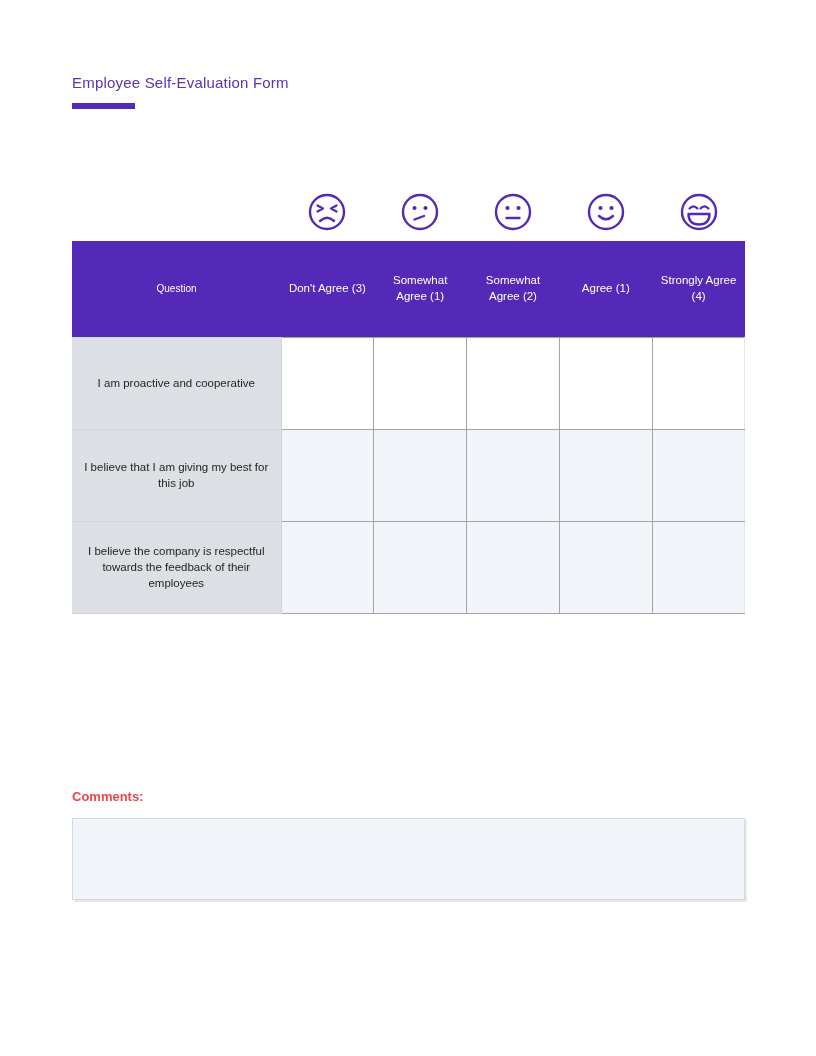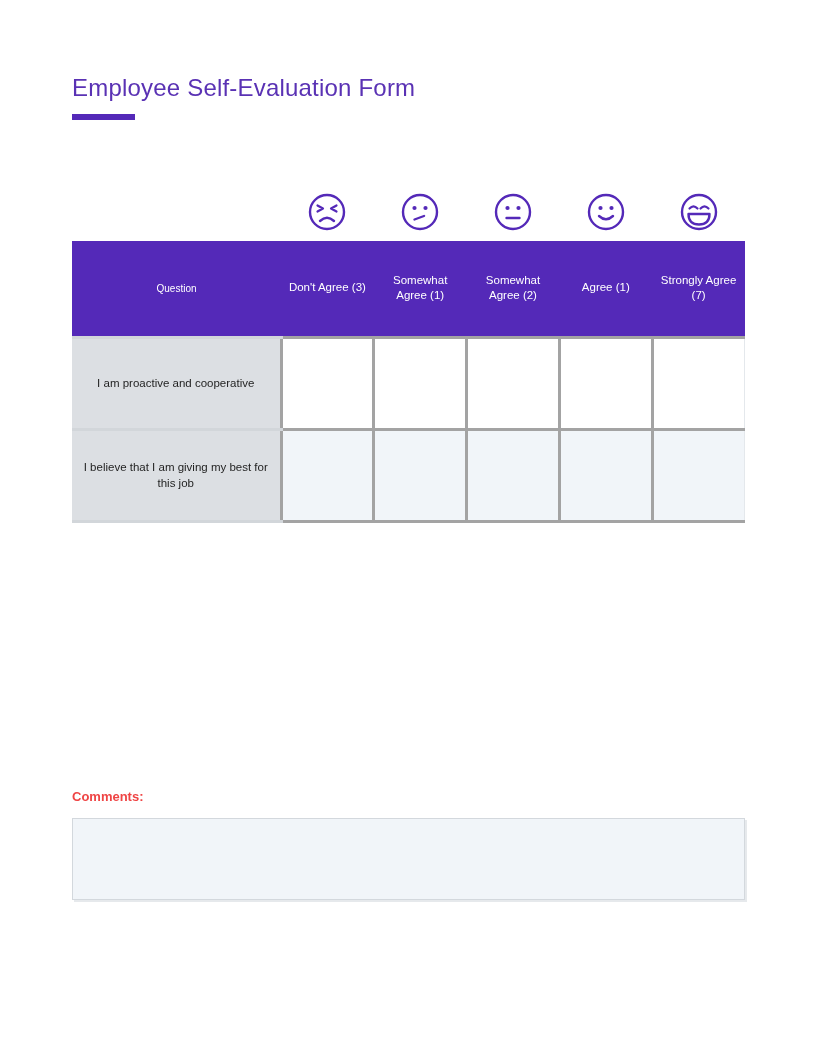--- a/index.html
+++ b/index.html
@@ -15,21 +15,21 @@
 
   .page { position: relative; width: 816px; height: 1056px; }
 
   
   .title-block {
     position: absolute;
     left: 72px;
     top: 74px;
   }
   .page-title {
-    font-size: 24px;
+    font-size: 15px;
     color: #5A32B4;
     letter-spacing: 0.2px;
     white-space: nowrap;
     font-weight: 400;
   }
   .title-rule {
     margin-top: 12px;
     width: 63px;
     height: 6px;
     background: #5429B8;
@@ -77,21 +77,21 @@
   }
   .matrix thead th.q-head { font-size: 10px; }
 
   .matrix tbody td {
     height: 92px;
     vertical-align: middle;
     text-align: center;
     font-size: 11.5px;
     color: #262626;
     line-height: 1.42;
-    border: 3px solid #a3a3a3;
+    border: 1px solid #a3a3a3;
     padding: 4px 8px;
   }
   .matrix tbody td.q-cell {
     background: #dcdfe3;
     border-left: none;
     border-right: 1px solid #cfd4d9;
     border-top-color: #d2d6da;
     border-bottom-color: #d2d6da;
     color: #1f1f1f;
   }
@@ -219,40 +219,48 @@
         <col class="c-opt">
         <col class="c-opt">
     </colgroup>
     <thead>
       <tr>
         <th class="q-head">Question</th>
         <th>Don't Agree (3)</th>
         <th>Somewhat Agree (1)</th>
         <th>Somewhat Agree (2)</th>
         <th>Agree (1)</th>
-        <th>Strongly Agree (7)</th>
+        <th>Strongly Agree (4)</th>
       </tr>
     </thead>
     <tbody>
       <tr class="odd">
         <td class="q-cell">I am proactive and cooperative</td>
         <td class="opt-cell"></td>
         <td class="opt-cell"></td>
         <td class="opt-cell"></td>
         <td class="opt-cell"></td>
         <td class="opt-cell"></td>
       </tr>
       <tr class="even">
         <td class="q-cell">I believe that  I am giving my best for this job</td>
         <td class="opt-cell"></td>
         <td class="opt-cell"></td>
         <td class="opt-cell"></td>
         <td class="opt-cell"></td>
         <td class="opt-cell"></td>
       </tr>
+      <tr class="even">
+        <td class="q-cell">I believe the company is respectful towards the feedback of their employees</td>
+        <td class="opt-cell"></td>
+        <td class="opt-cell"></td>
+        <td class="opt-cell"></td>
+        <td class="opt-cell"></td>
+        <td class="opt-cell"></td>
+      </tr>
     </tbody>
   </table>
 
 
   <div class="comments-label">Comments:</div>
   <textarea class="comments-box" placeholder="" style=""></textarea>
 
 </div>
 
 </body></html>

